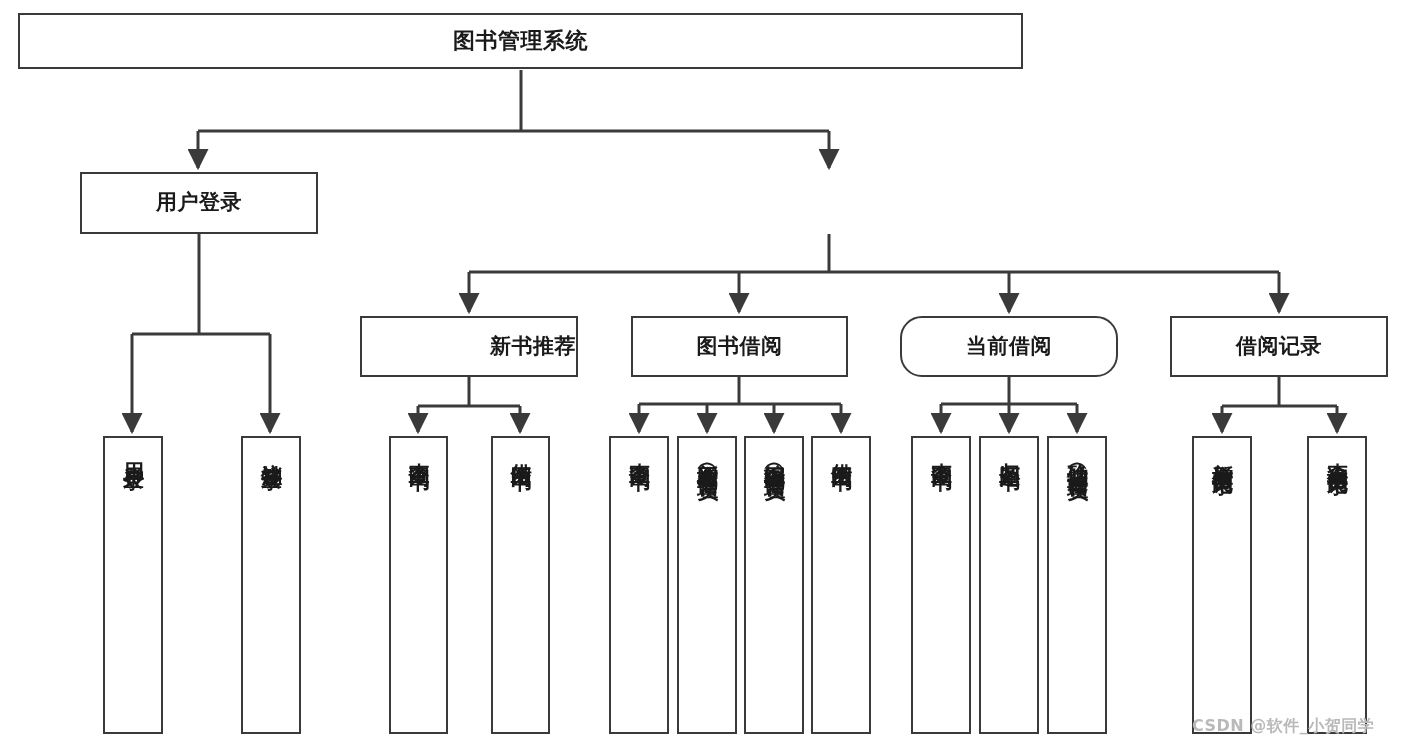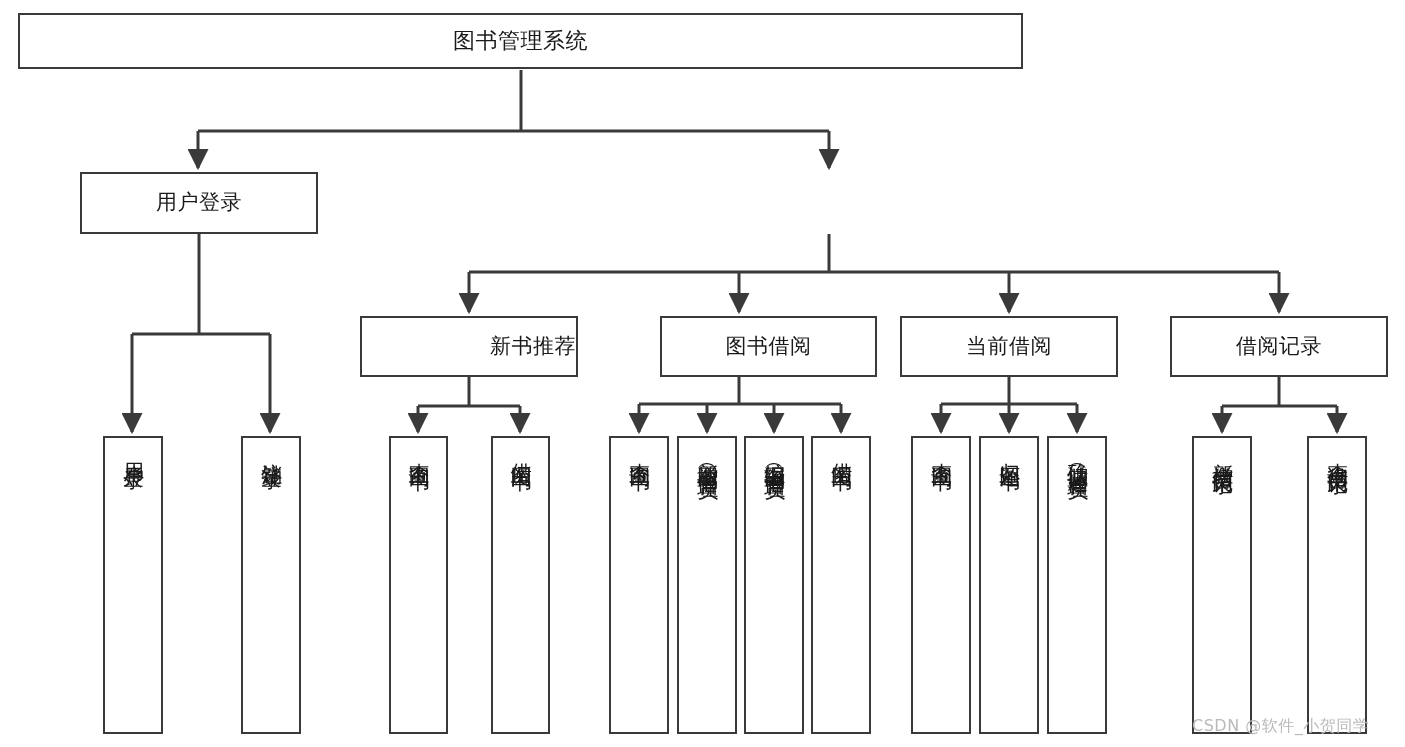--- a/index.html
+++ b/index.html
@@ -10,20 +10,21 @@
   }
   body {
     font-family: "DejaVu Sans", "Liberation Sans", sans-serif;
   }
   #canvas {
     position: relative;
     width: 1405px;
     height: 747px;
     background: #ffffff;
     overflow: hidden;
+    font-weight: bold;
   }
   #edges {
     position: absolute;
     left: 0;
     top: 0;
     width: 1405px;
     height: 747px;
     pointer-events: none;
   }
   .node {
@@ -131,25 +132,25 @@
 
   <div class="node horiz" style="left:80px; top:172px; width:238px; height:62px;">
     <span class="label">用户登录</span>
   </div>
 
 
   <div class="node horiz" style="left:360px; top:316px; width:218px; height:61px;justify-content:flex-end;">
     <span class="label">新书推荐</span>
   </div>
 
-  <div class="node horiz" style="left:631px; top:316px; width:217px; height:61px;margin-left:29px;">
+  <div class="node horiz" style="left:631px; top:316px; width:217px; height:61px;">
     <span class="label">图书借阅</span>
   </div>
 
-  <div class="node horiz" style="left:900px; top:316px; width:218px; height:61px;">
+  <div class="node horiz" style="left:900px; top:316px; width:218px; height:61px;border-radius:22px;">
     <span class="label">当前借阅</span>
   </div>
 
   <div class="node horiz" style="left:1170px; top:316px; width:218px; height:61px;">
     <span class="label">借阅记录</span>
   </div>
 
   <div class="node vert" style="left:103px; top:436px; width:60px; height:298px;">
     <span class="label">用户登录</span>
   </div>

